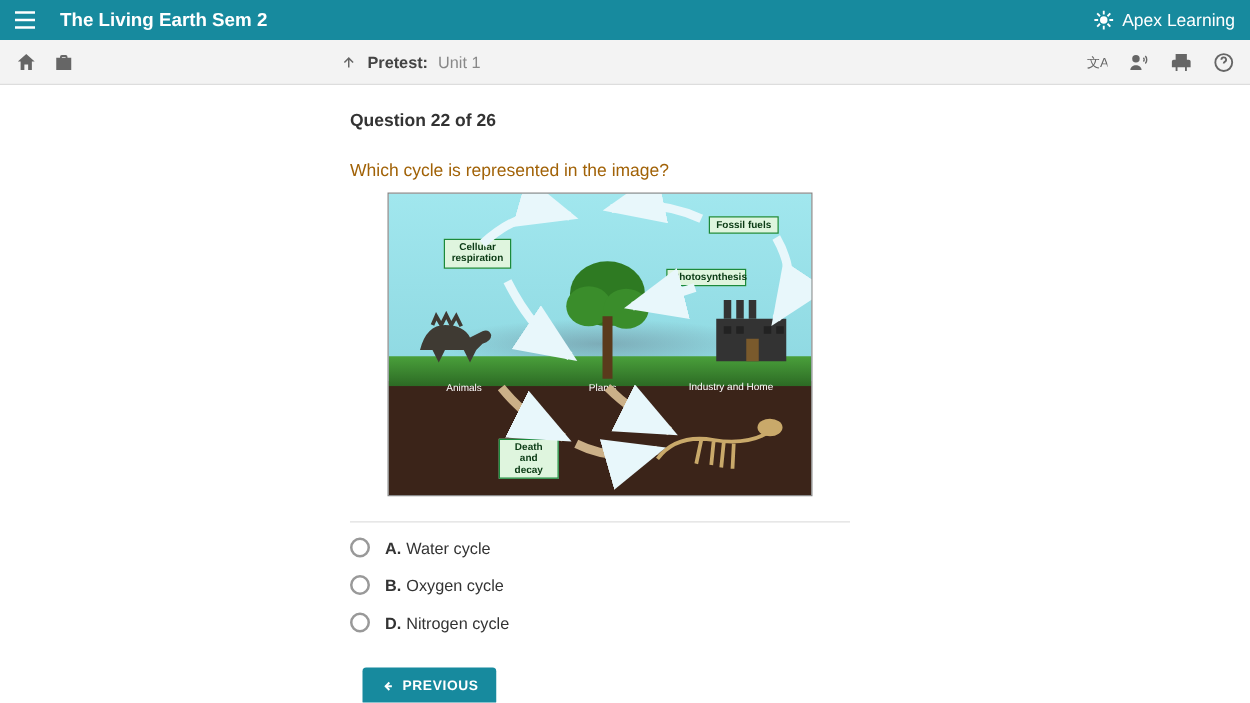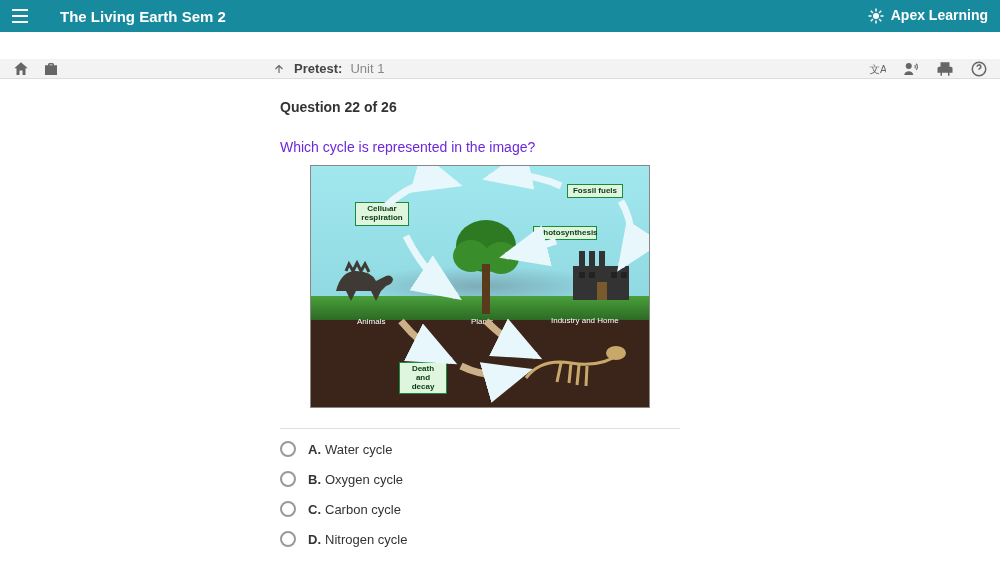--- a/index.html
+++ b/index.html
@@ -1,34 +1,34 @@
 <!DOCTYPE html>
 <html><head>
   <meta charset="utf-8">
   <style>
     * { box-sizing: border-box; margin: 0; padding: 0; }
     body { font-family: Arial, Helvetica, sans-serif; font-size: 14px; color:#333; background:#fff; width:1000px; height:562px; overflow:hidden; }
     .top-bar { background:#178a9e; color:#fff; height:32px; display:flex; align-items:center; padding:0 12px; justify-content:space-between; }
-    .top-left { display:flex; align-items:center; gap:32px;text-align:right; }
+    .top-left { display:flex; align-items:center; gap:20px;text-align:right; }
     .menu-icon { width:16px; height:14px; display:flex; flex-direction:column; justify-content:space-between; cursor:pointer;}
     .menu-icon span { display:block; height:2px; background:#fff; }
     .course-title { font-size:15px; font-weight:bold;}
-    .brand { font-size:14px; font-weight:bold; display:flex; gap:6px;}
+    .brand { font-size:14px; font-weight:normal; display:flex; align-items:center; gap:6px;}
     .brand-icon { width:18px; height:18px; display:inline-block; }
-    .toolbar { background:#f3f3f3; border-bottom:1px solid #ddd; height:20px; display:flex; align-items:center; justify-content:space-between; padding:0 12px; color:#555;margin-top:27px;}
+    .toolbar { background:#f3f3f3; border-bottom:1px solid #ddd; height:36px; display:flex; align-items:center; justify-content:space-between; padding:0 12px; color:#555;}
     .toolbar-left { display:flex; align-items:center; gap:12px;}
     .toolbar-right { display:flex; align-items:center; gap:16px;}
     .tb-icon { width:18px; height:18px; display:flex; align-items:center; justify-content:center; color:#000000; cursor:pointer;}
     .breadcrumb { margin-left:200px; display:flex; align-items:center; gap:8px; font-size:13px;}
     .breadcrumb .bc-icon { width:14px; height:14px; }
     .breadcrumb strong { color:#444; }
     .breadcrumb span.unit { color:#888; }
     .content { padding:20px 0 0 280px; width:720px; }
     .question-header { font-weight:bold; font-size:14px; margin-bottom:12px; color:#333;}
-    .question-text { font-size:14px; margin-bottom:10px; color:#6d28d9;margin-top:24px;}
+    .question-text { font-size:14px; margin-bottom:10px; color:#a16207;margin-top:24px;}
     .diagram { width:340px; height:243px; margin-left:30px; background:linear-gradient(to bottom, #a5e9ef 0%, #a5e9ef 62%, #3d2a1a 62%, #3d2a1a 100%); border:1px solid #888; position:relative; overflow:hidden;}
     .sky-band { position:absolute; top:0; left:0; right:0; height:150px; background:linear-gradient(to bottom,#a1e7ee,#8ed8e1);}
     .grass { position:absolute; top:130px; left:0; right:0; height:24px; background:linear-gradient(to bottom,#4aa03b,#2c6a24);}
     .hills { position:absolute; top:100px; left:40px; width:260px; height:40px; background:radial-gradient(ellipse at center,#556 0%,transparent 70%); opacity:0.35; border-radius:50%;}
     .soil { position:absolute; top:154px; left:0; right:0; bottom:0; background:#3b2419;}
     .label-box { position:absolute; background:#dff5de; border:1px solid #1a8a3c; font-size:8px; font-weight:bold; color:#0a3a14; text-align:center; padding:2px 4px; line-height:1;}
     .dino { position:absolute; top:80px; left:20px; width:70px; height:60px;}
     .tree { position:absolute; top:50px; left:140px; width:70px; height:100px;}
     .building { position:absolute; top:80px; left:260px; width:60px; height:55px;}
     .skeleton { position:absolute; top:172px; left:210px; width:110px; height:55px;}
@@ -193,24 +193,20 @@
     <div class="answer">
       <div class="radio"></div>
       <div><span class="answer-letter">A.</span><span>Water cycle</span></div>
     </div>
     <div class="answer">
       <div class="radio"></div>
       <div><span class="answer-letter">B.</span><span>Oxygen cycle</span></div>
     </div>
     <div class="answer">
       <div class="radio"></div>
-      <div><span class="answer-letter">C.</span><span>Carbon cycle</span></div>
-    </div>
-    <div class="answer">
-      <div class="radio"></div>
       <div><span class="answer-letter">D.</span><span>Nitrogen cycle</span></div>
     </div>
   </div>
 
   <button class="prev-btn">
     <svg viewBox="0 0 24 24">
         <path d="M15 6l-6 6 6 6" stroke="#fff" stroke-width="3" fill="none"></path>
         <path d="M9 12h10" stroke="#fff" stroke-width="3"></path>
       </svg>
     <span>PREVIOUS</span>

